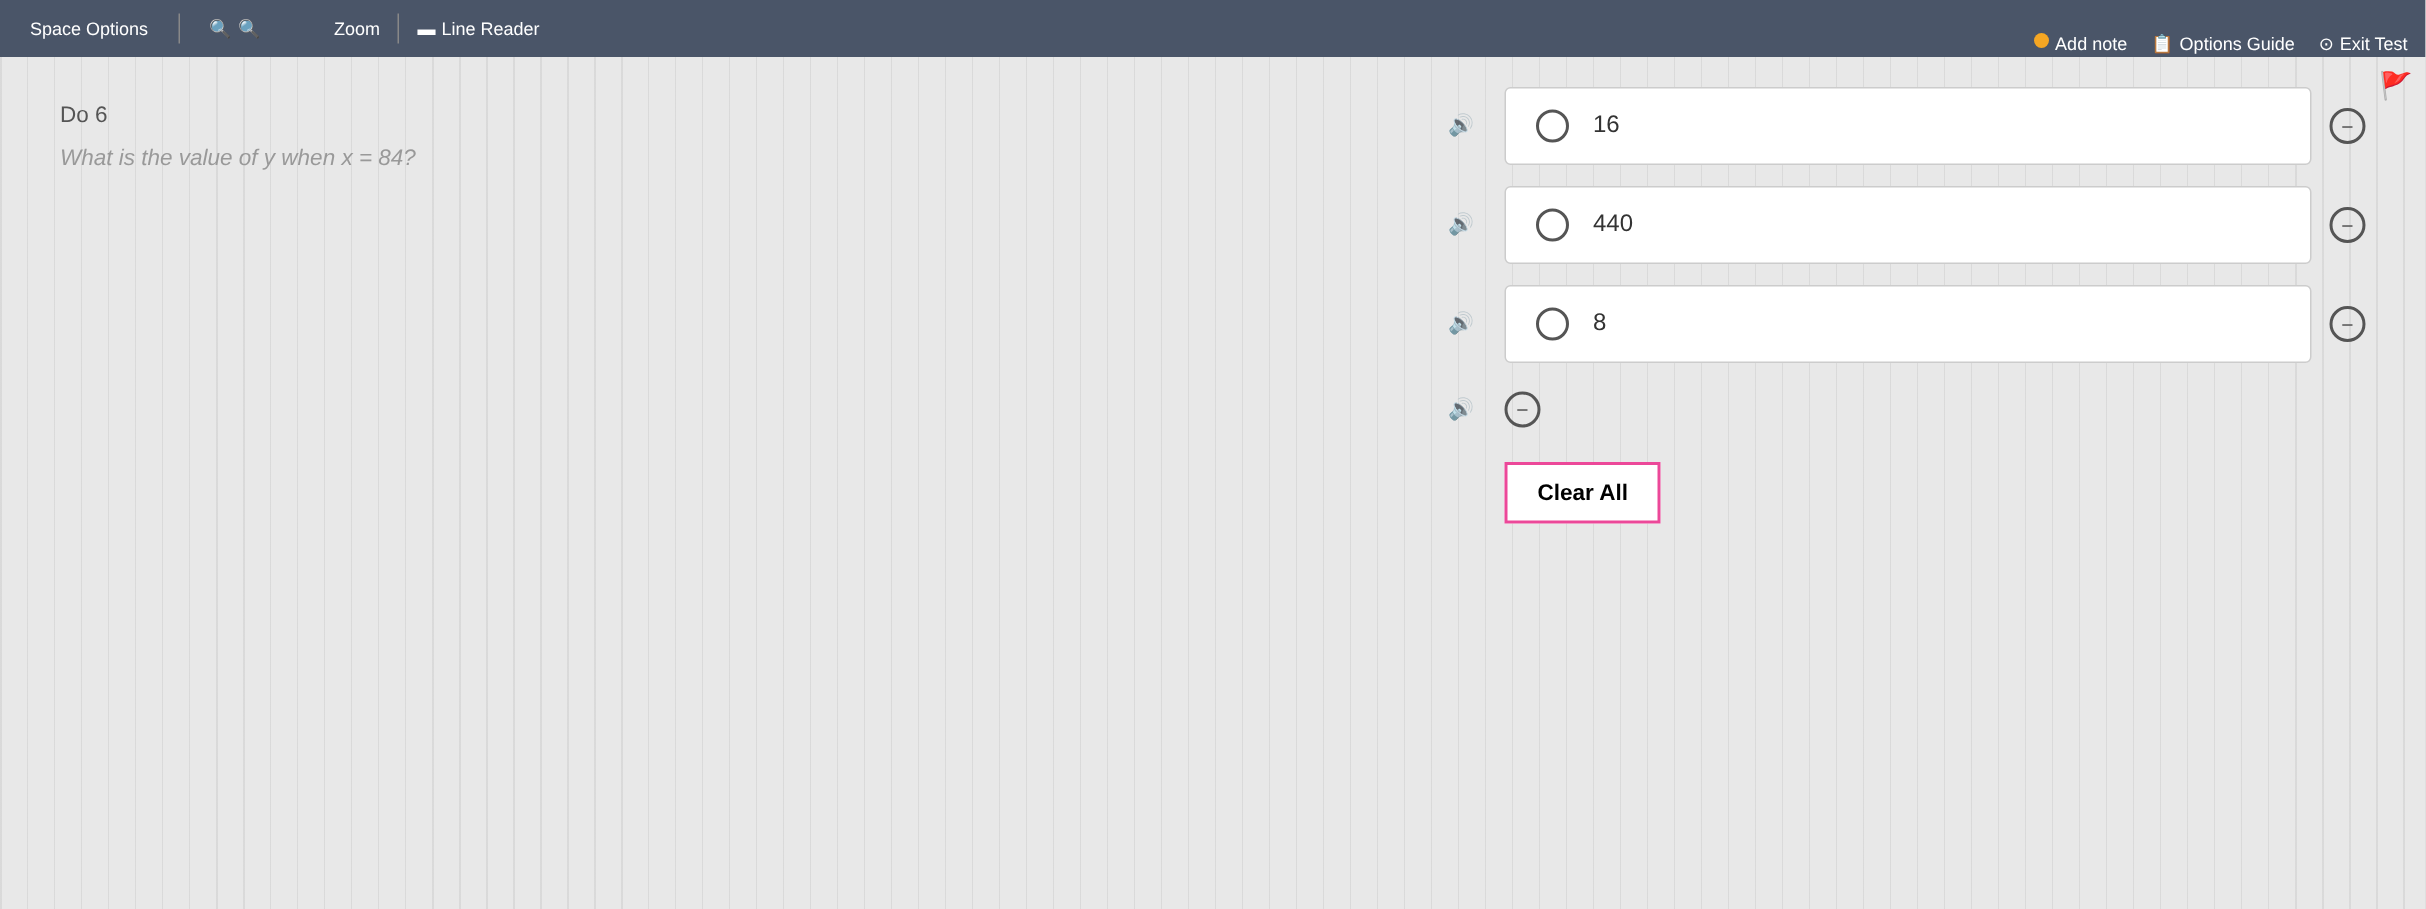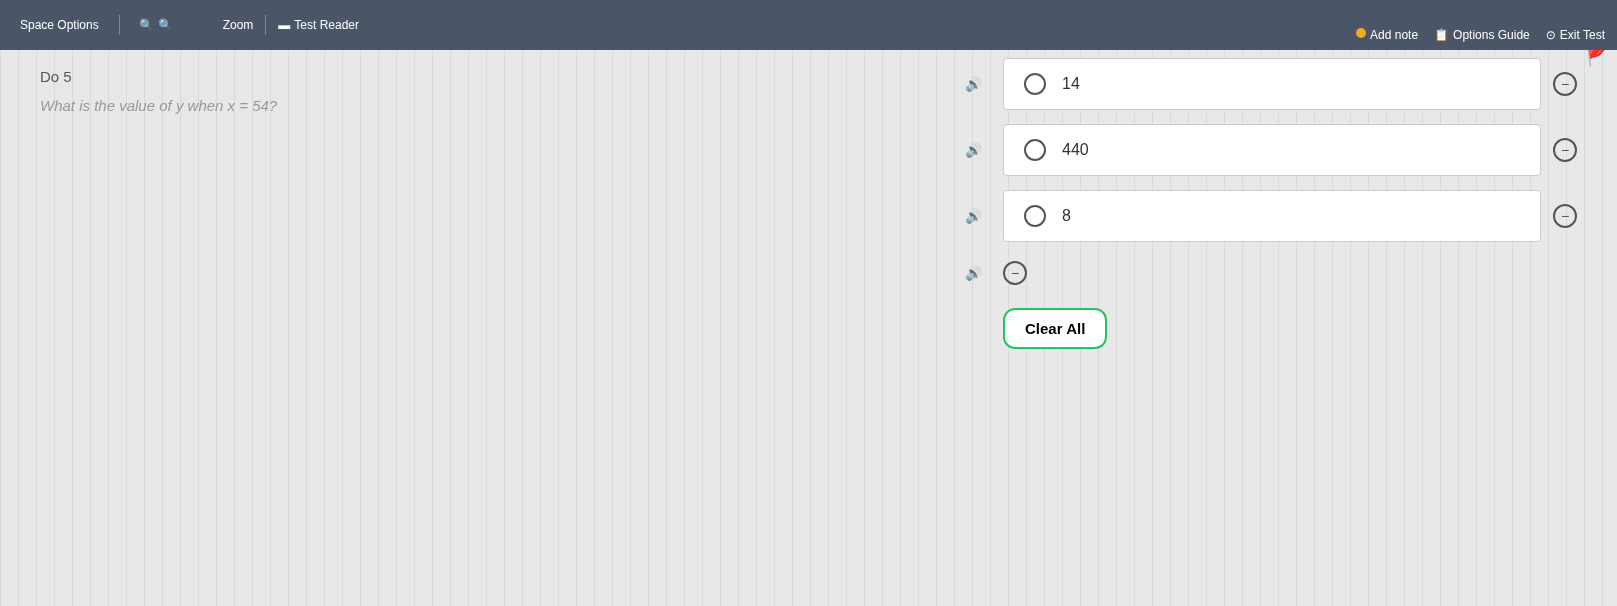--- a/index.html
+++ b/index.html
@@ -16,21 +16,21 @@
       overflow: hidden;
       position: relative;
     }
 
     
     .toolbar {
       position: absolute;
       top: 0;
       left: 0;
       right: 0;
-      height: 50px;
+      height: 38px;
       background: #4a5568;
       display: flex;
       align-items: center;
       padding: 0 12px;
       gap: 16px;
       z-index: 10;
     }
 
     .toolbar-left {
       display: flex;
@@ -214,22 +214,22 @@
       align-items: center;
       justify-content: center;
       cursor: pointer;
       font-size: 14px;
       color: #555;
       flex-shrink: 0;
     }
 
     .clear-all-btn {
       background: #fff;
-      border: 2px solid #22c55e;
-      border-radius: 12px;
+      border: 2px solid #ec4899;
+      border-radius: 0;
       padding: 10px 20px;
       font-size: 15px;
       font-weight: 600;
       cursor: pointer;
       align-self: flex-start;
       margin-top: 4px;
       margin-left: 46px;
     }
 
     
@@ -269,21 +269,21 @@
     <button class="toolbar-btn">
       <span>🔍</span>
       <span>🔍</span>
     </button>
     <div class="toolbar-zoom">
       <span>Zoom</span>
     </div>
     <div class="toolbar-divider"></div>
     <div class="toolbar-linereader">
       <span>▬</span>
-      <span>Test Reader</span>
+      <span>Line Reader</span>
     </div>
   </div>
   <div class="toolbar-right">
     <button class="toolbar-right-btn">
       <span class="dot-icon"></span>
       <span>Add note</span>
     </button>
     <button class="toolbar-right-btn">
       <span>📋</span>
       <span>Options Guide</span>
@@ -292,35 +292,35 @@
       <span>⊙</span>
       <span>Exit Test</span>
     </button>
   </div>
 </div>
 
 <div class="main-content">
   <div class="bg-lines"></div>
 
   <div class="question-panel">
-    <div class="question-number">Do  5</div>
-    <div class="sub-question">What is the value of y when x = 54?</div>
+    <div class="question-number">Do  6</div>
+    <div class="sub-question">What is the value of y when x = 84?</div>
   </div>
 
   <div class="flag-icon">🚩</div>
 
   <div class="answers-panel">
 
     <div class="answer-row">
       <div class="audio-btn">
         <span class="speaker-icon"></span>
       </div>
       <div class="answer-option">
         <div class="radio-circle"></div>
-        <span class="answer-text">14</span>
+        <span class="answer-text">16</span>
       </div>
       <div class="minus-btn">−</div>
     </div>
 
     <div class="answer-row">
       <div class="audio-btn">
         <span class="speaker-icon"></span>
       </div>
       <div class="answer-option">
         <div class="radio-circle"></div>

